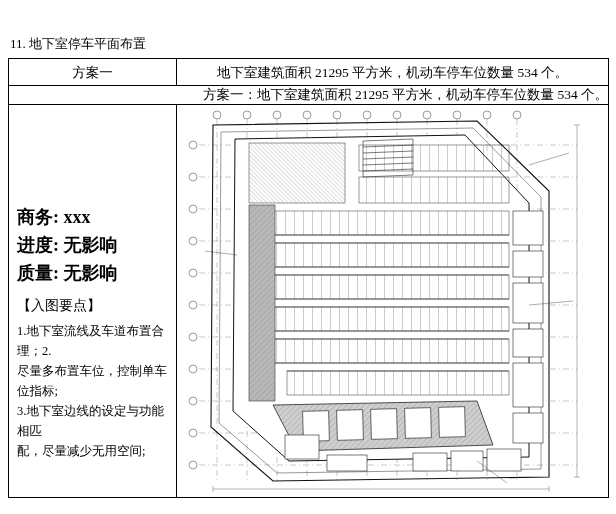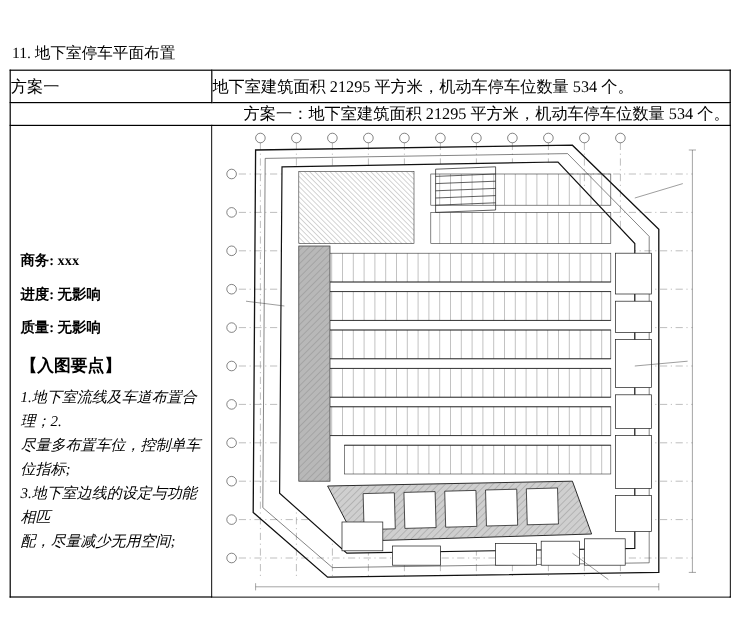--- a/index.html
+++ b/index.html
@@ -33,20 +33,21 @@
     border-collapse: collapse;
     width: 600px;
     table-layout: fixed;
   }
   table.main td {
     border: 1px solid #000000;
     padding: 0;
     vertical-align: middle;
   }
   .cell-center {
+    text-align: center;
     font-size: 13.5px;
     line-height: 17px;
     padding: 5px 4px;
   }
   .row-scheme td { height: 26px; }
   .summary-cell {
     text-align: right;
     font-size: 13.5px;
     padding: 6px 4px;
   }
@@ -55,37 +56,36 @@
   .notes {
     padding: 10px 8px 8px 8px;
     font-size: 13px;
     line-height: 19px;
     height: 100%;
     box-sizing: border-box;
   }
   .notes .spacer { height: 88px; }
   .notes .kv {
     font-weight: bold;
-    font-size: 12px;
+    font-size: 18px;
     line-height: 28px;
     white-space: nowrap;
     font-family: Liberation Serif, serif;
   }
   .notes .kv .val { font-weight: bold; }
   .notes .points-title {
-    font-weight: bold;
+    font-weight: normal;
     font-size: 14px;
     line-height: 30px;
     margin-top: 4px;
   }
   .notes .point {
     font-size: 12.5px;
     line-height: 20px;
     text-indent: 0;
-    font-style: italic;
   }
   .plan-cell { position: relative; padding: 0; }
   .plan-wrap {
     position: relative;
     width: 100%;
     height: 392px;
     overflow: hidden;
     background: #ffffff;
   }
   .plan-wrap svg { display: block; }

